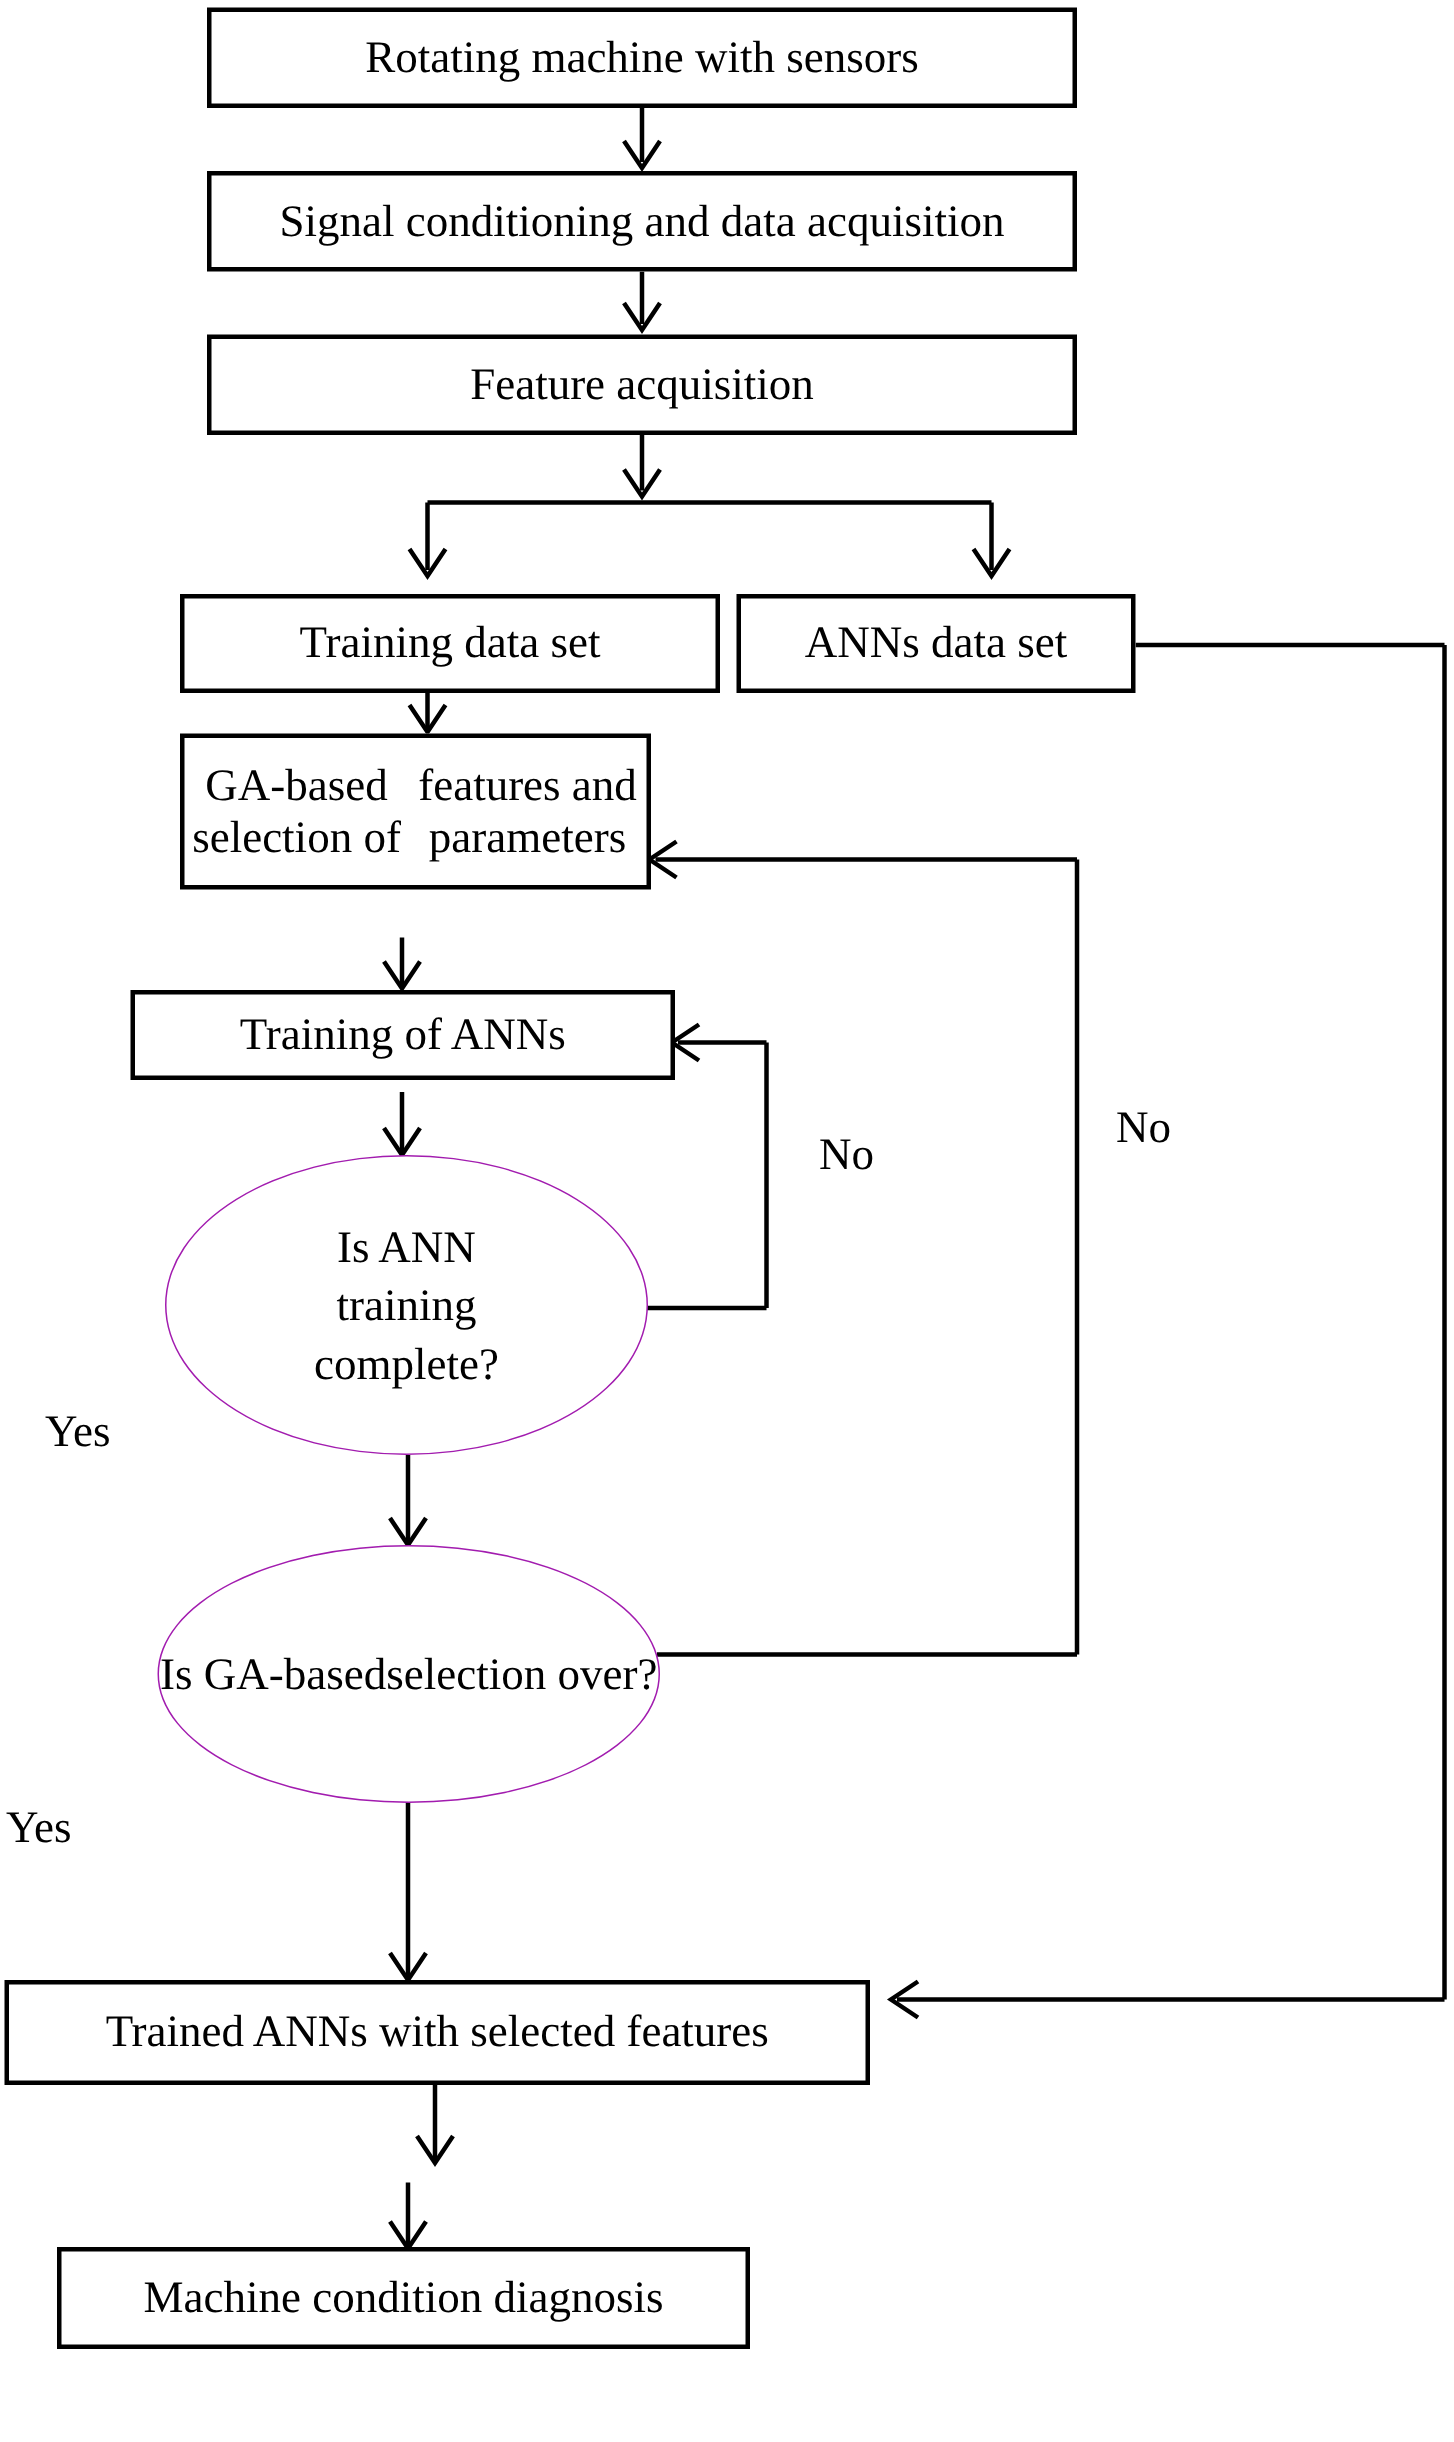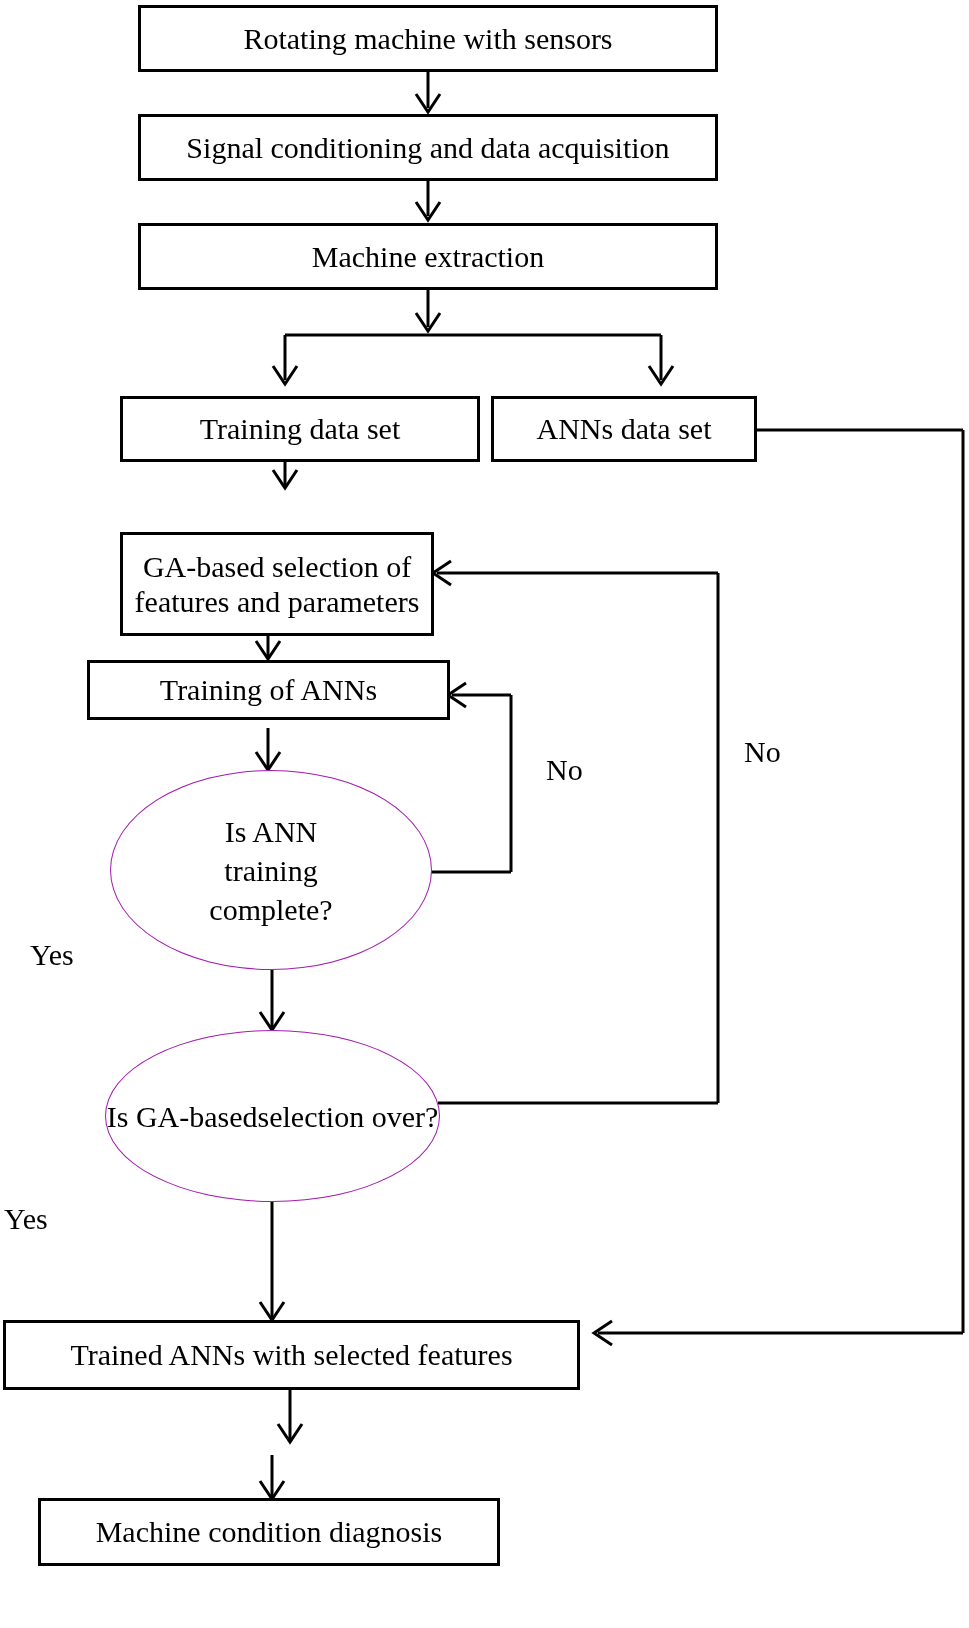--- a/index.html
+++ b/index.html
@@ -133,32 +133,32 @@
 
   <div class="node" style="left:138px; top:114px; width:580px; height:67px;">
     <span>Signal conditioning and data acquisition</span>
   </div>
 
   <div class="node" style="left:138px; top:5px; width:580px; height:67px;">
     <span>Rotating machine with sensors</span>
   </div>
 
   <div class="node" style="left:138px; top:223px; width:580px; height:67px;">
-    <span>Machine extraction</span>
+    <span>Feature acquisition</span>
   </div>
 
   <div class="node" style="left:120px; top:396px; width:360px; height:66px;">
     <span>Training data set</span>
   </div>
 
   <div class="node" style="left:491px; top:396px; width:266px; height:66px;">
     <span>ANNs data set</span>
   </div>
 
-  <div class="node" style="left:120px; top:489px; width:314px; height:104px; flex-direction:column;margin-top:43px;">
+  <div class="node" style="left:120px; top:489px; width:314px; height:104px; flex-direction:row;">
     <span>GA-based selection of</span>
     <span>features and parameters</span>
   </div>
 
   <div class="node" style="left:87px; top:660px; width:363px; height:60px;">
     <span>Training of ANNs</span>
   </div>
 
   <div class="oval" style="left:110px; top:770px; width:322px; height:200px; flex-direction:column;">
     <span>Is ANN</span>

